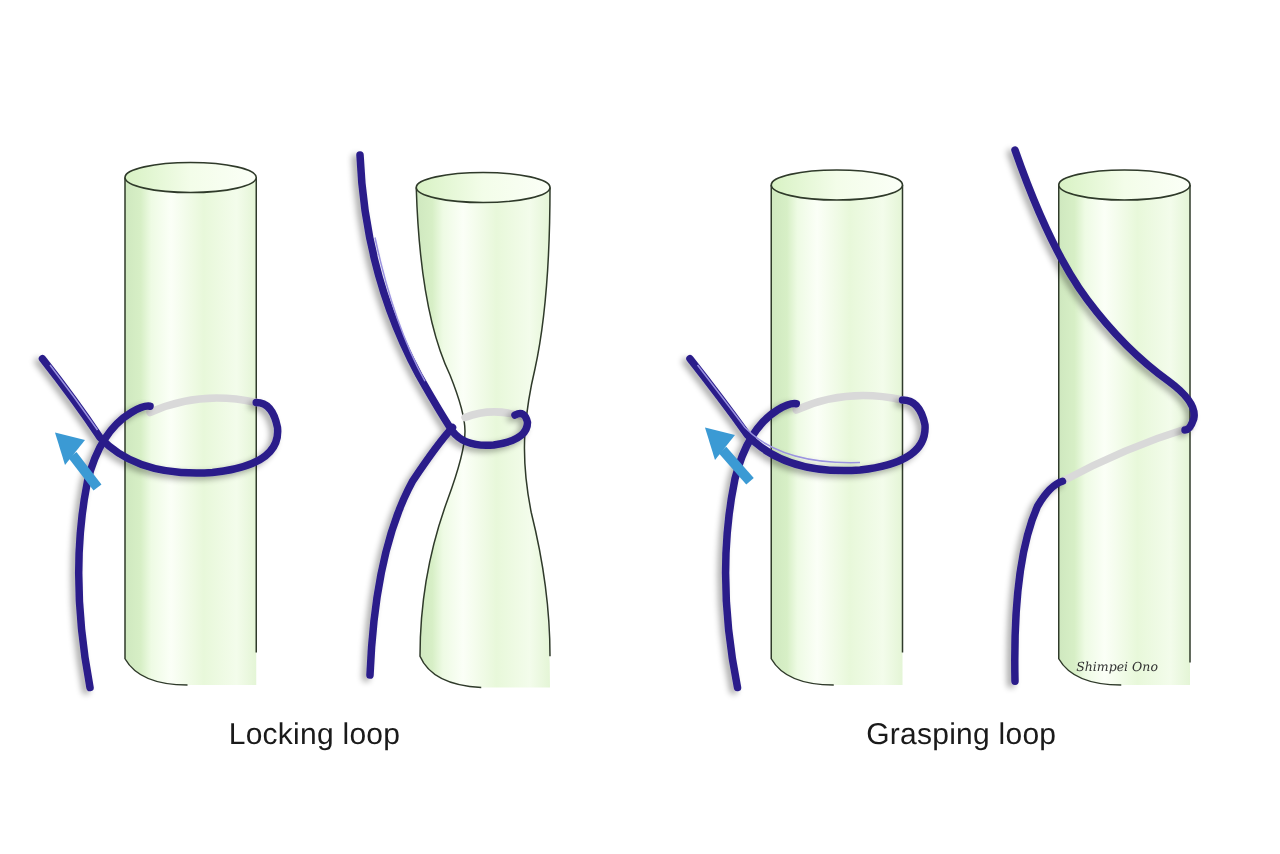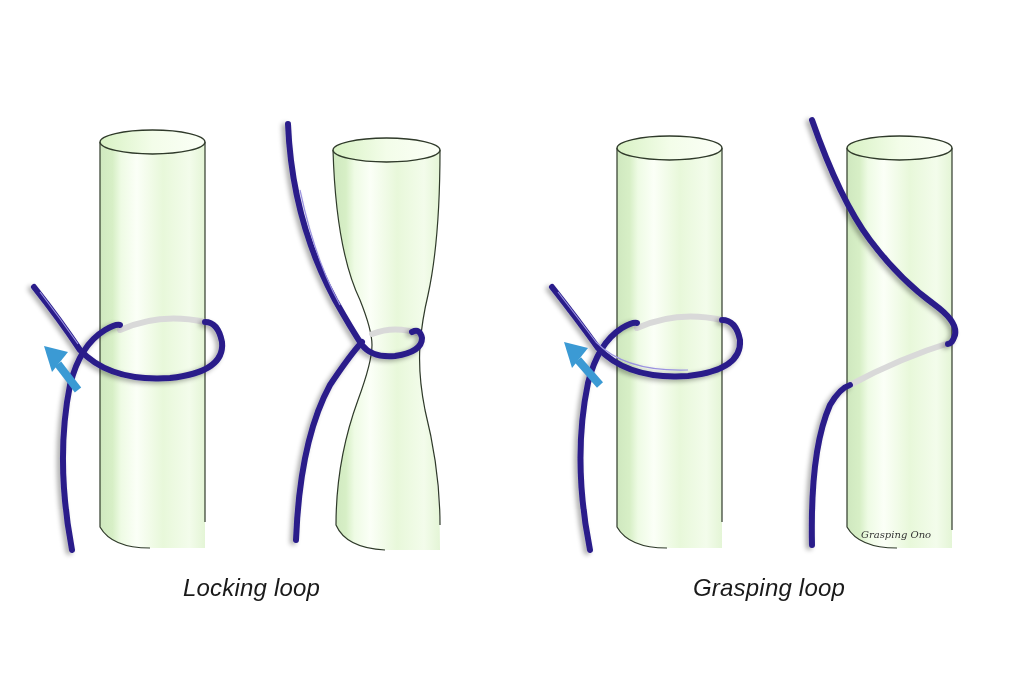--- a/index.html
+++ b/index.html
@@ -1,18 +1,18 @@
 <!DOCTYPE html>
 <html><head>
 <meta charset="utf-8">
 <style>
   html, body { margin: 0; padding: 0; background: #ffffff; }
   body { width: 1024px; height: 683px; overflow: hidden; position: relative; font-family: "Liberation Sans", sans-serif; }
   svg.diagram { position: absolute; left: 0; top: 0; }
-  .caption { position: absolute; font-size: 24px; color: #1a1a1a; font-family: "Liberation Sans", "DejaVu Sans", sans-serif; letter-spacing: 0.2px; font-style: italic; }
+  .caption { position: absolute; font-size: 24px; color: #1a1a1a; font-family: "Liberation Sans", "DejaVu Sans", sans-serif; letter-spacing: 0.2px; }
   .signature { position: absolute; font-size: 10px; color: #333; font-style: italic; font-family: "DejaVu Serif", serif; }
 </style>
 </head>
 <body>
 
 <svg class="diagram" width="1024" height="683" viewBox="0 0 1024 683">
   <defs>
     <linearGradient id="tubeGrad" x1="0" x2="1" y1="0" y2="0">
       <stop offset="0" stop-color="#cfe8bf"></stop>
       <stop offset="0.12" stop-color="#d7efc6"></stop>
@@ -107,13 +107,13 @@
     <path d="M850 385 Q900 358 952 342" fill="none" stroke="#d9d9d9" stroke-width="6" stroke-linecap="round"></path>
     <g filter="url(#shadow)">
       <path d="M812 120 Q840 200 870 240 Q900 280 935 305 Q958 322 955 335 Q952 344 948 344" fill="none" stroke="#2a1d8a" stroke-width="6" stroke-linecap="round"></path>
       <path d="M812 545 Q810 450 830 405 Q840 388 850 385" fill="none" stroke="#2a1d8a" stroke-width="6" stroke-linecap="round"></path>
     </g>
   </g>
 </svg>
 
 <div class="caption" style="left:183px; top:574px;">Locking loop</div>
 <div class="caption" style="left:693px; top:574px;text-align:center;">Grasping loop</div>
-<div class="signature" style="left:861px; top:529px;">Grasping Ono</div>
+<div class="signature" style="left:861px; top:529px;">Shimpei Ono</div>
 
 </body></html>

